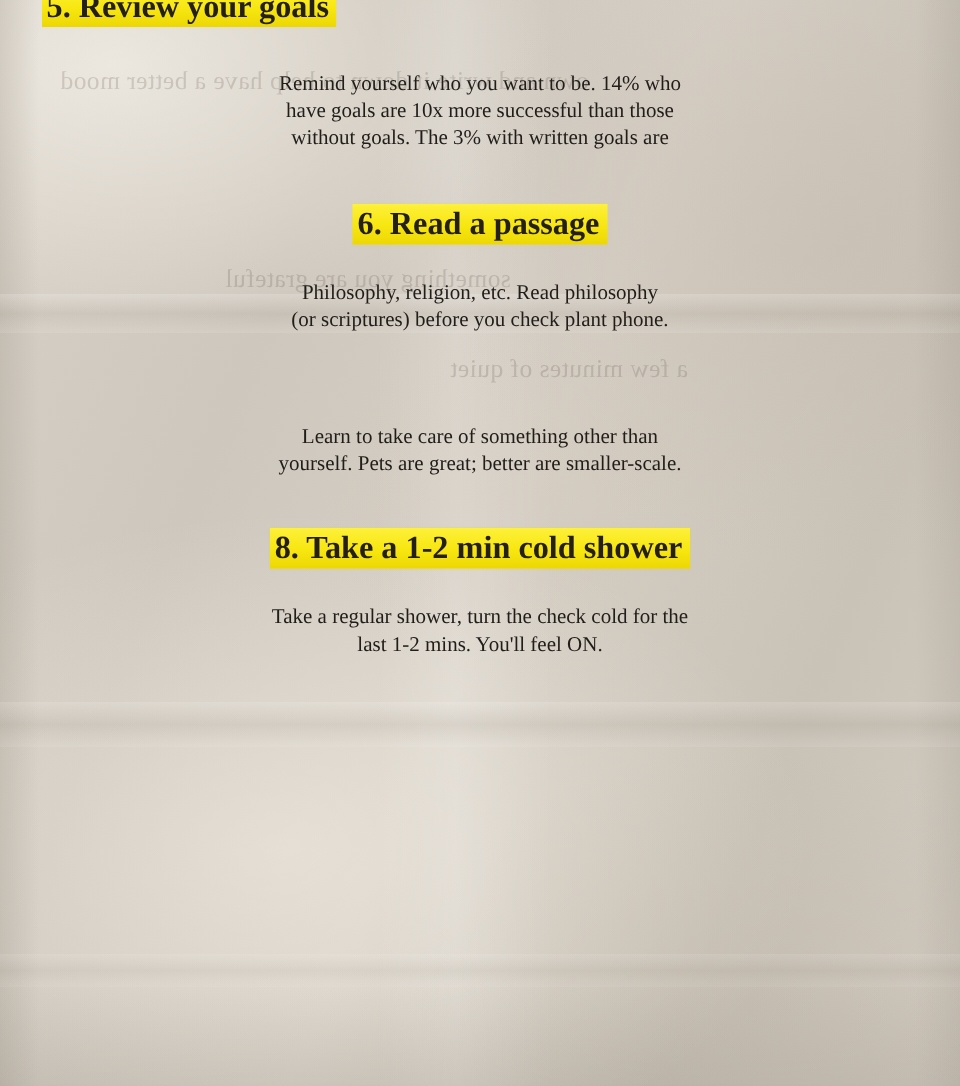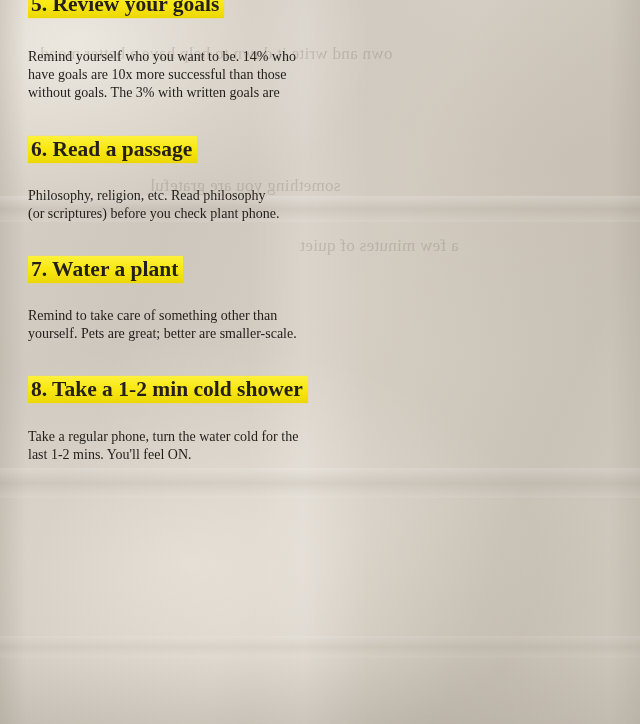--- a/index.html
+++ b/index.html
@@ -91,21 +91,21 @@
 
   .body-text {
     font-family: "Liberation Serif", serif;
     color: #211d19;
     font-size: 14px;
     line-height: 1.30;
     margin: 0;
   }
 
   
-  .sec { position: relative; }
+  .sec { position: relative; text-align: center; }
   .gap-a { height: 26px; }
   .gap-b { height: 34px; }
 
   
   .top-clip {
     position: relative;
     height: 22px;
     overflow: hidden;
   }
   .top-clip .heading {
@@ -186,35 +186,34 @@
       <div class="gap-a"></div>
       <p class="body-text">
         <span>Philosophy, religion, etc. Read philosophy</span><br>
         <span>(or scriptures) before you check plant phone.</span>
       </p>
     </div>
 
     <div class="gap-b"></div>
 
     <div class="sec">
-      <div class="heading"><span class="hl">7. Water a plant</span></div>
-      <div class="gap-a"></div>
-      <p class="body-text">
-        <span>Remind to take care of something other than</span><br>
+      <div class="gap-a"></div>
+      <p class="body-text">
+        <span>Learn to take care of something other than</span><br>
         <span>yourself. Pets are great; better are smaller-scale.</span>
       </p>
     </div>
 
     <div class="gap-b"></div>
 
     <div class="sec">
       <div class="heading"><span class="hl">8. Take a 1-2 min cold shower</span></div>
       <div class="gap-a"></div>
       <p class="body-text">
-        <span>Take a regular phone, turn the water cold for the</span><br>
+        <span>Take a regular shower, turn the check cold for the</span><br>
         <span>last 1-2 mins. You'll feel ON.</span>
       </p>
     </div>
 
     <div class="gap-b"></div>
 
 
   </div>
 
   <div class="bottom-shade"></div>

